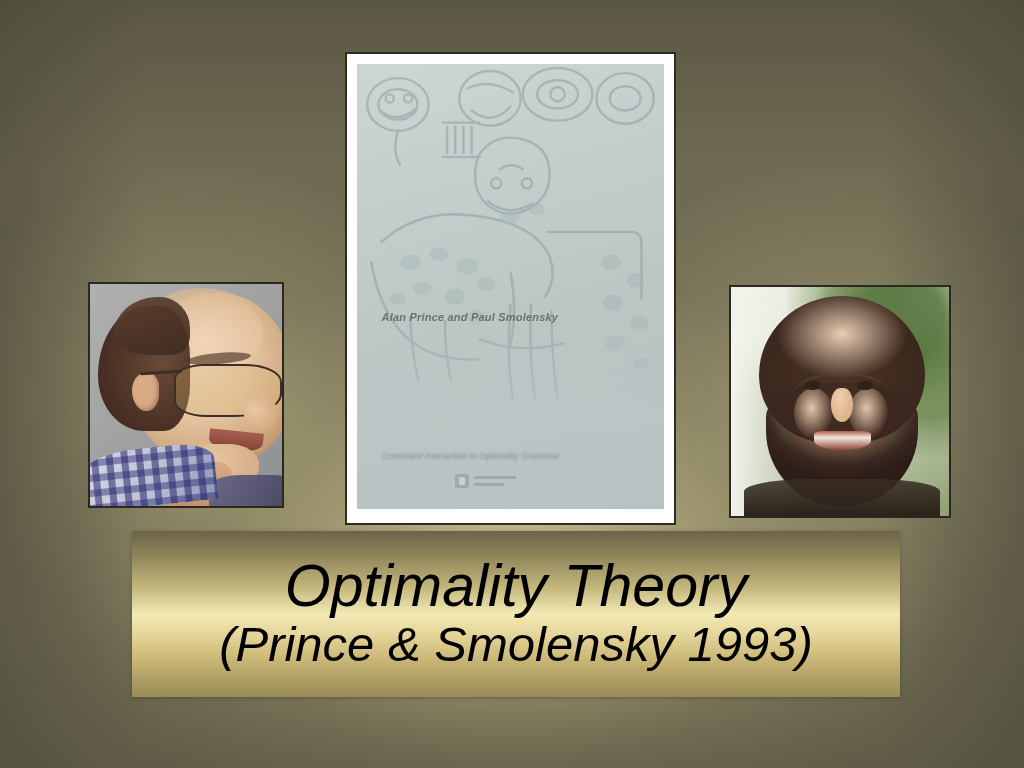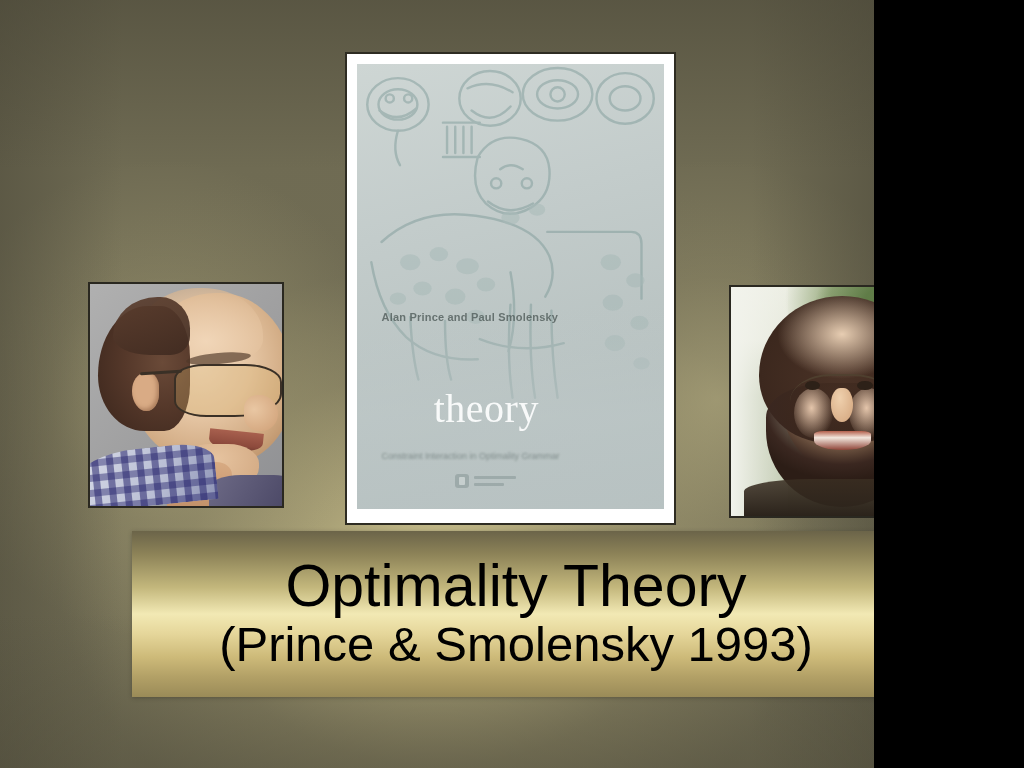--- a/index.html
+++ b/index.html
@@ -6,24 +6,25 @@
     margin: 0;
     padding: 0;
     background: #000;
   }
   body {
     font-family: "Liberation Sans", sans-serif;
   }
 
   #slide {
     position: relative;
-    width: 874px;
+    width: 1024px;
     height: 768px;
     overflow: hidden;
     background: #6e6a52;
+    font-style: italic;
   }
 
   
   .bg-base {
     position: absolute;
     inset: 0;
     background: #6f6b53;
   }
   .bg-glow-main {
     position: absolute;
@@ -491,21 +492,20 @@
             <ellipse cx="278" cy="296" rx="8" ry="6"></ellipse>
             <ellipse cx="150" cy="152" rx="9" ry="7"></ellipse>
             <ellipse cx="176" cy="144" rx="8" ry="6"></ellipse>
           </g>
         </svg>
       </div>
 
       <div class="art-fade"></div>
 
       <div class="cover-authors">Alan Prince and Paul Smolensky</div>
-      <div class="cover-title2">theory</div>
       <div class="cover-subtitle">Constraint Interaction in Optimality Grammar</div>
 
       <div class="cover-logo">
         <span class="mark"></span>
         <span class="word1"></span>
         <span class="word2"></span>
       </div>
 
     </div>
   </div>

